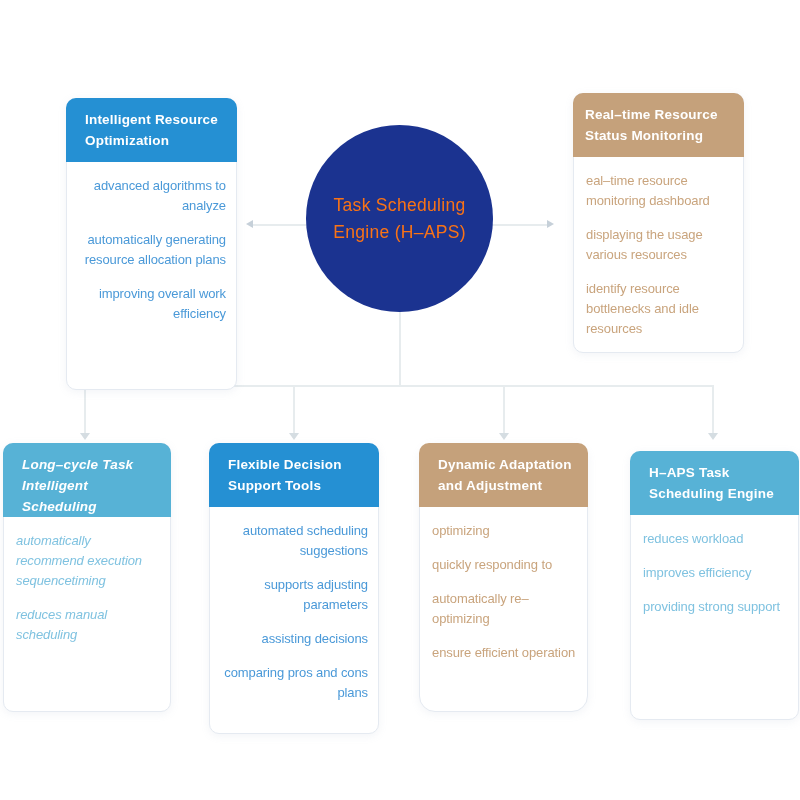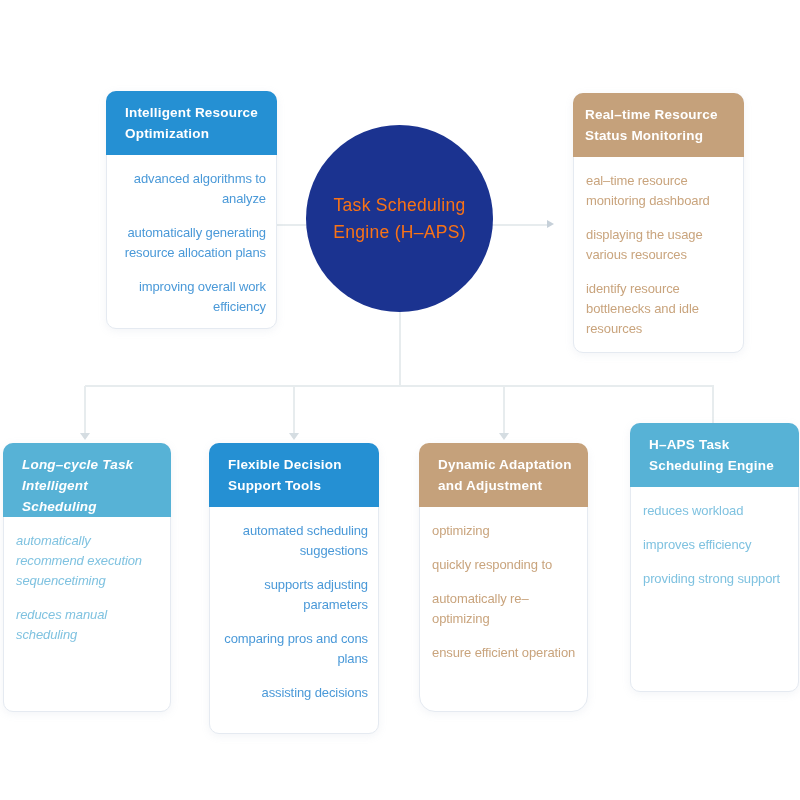--- a/index.html
+++ b/index.html
@@ -37,26 +37,26 @@
   .card.blue .card-header{background:var(--blue-header);}
   .card.lightblue .card-header{background:var(--light-blue-header);}
   .card.tan .card-header{background:var(--tan-header);}
   .card-body{padding:14px 10px 0 12px;font-size:13px;line-height:20px;letter-spacing:-0.1px;}
   .card-body p{margin:0 0 14px 0;}
   .card.blue .card-body{color:var(--blue-text);text-align:right;}
   .card.lightblue .card-body{color:var(--light-blue-text);}
   .card.tan .card-body{color:var(--tan-text);}
 
   
-  .card-tl{left:66px;top:91px;width:171px;height:238px;margin-left:40px;}
+  .card-tl{left:66px;top:98px;width:171px;height:292px;}
   .card-tr{left:573px;top:93px;width:171px;height:260px;}
   .card-b1{left:3px;top:443px;width:168px;height:269px;font-style:italic;}
   .card-b2{left:209px;top:443px;width:170px;height:291px;}
   .card-b3{left:419px;top:443px;width:169px;height:269px;border-radius:16px;}
-  .card-b4{left:630px;top:423px;width:169px;height:269px;}
+  .card-b4{left:630px;top:451px;width:169px;height:269px;}
 
   
   .hub{
     position:absolute;left:306px;top:125px;width:187px;height:187px;
     border-radius:50%;background:var(--navy-circle);
     display:flex;flex-direction:column;align-items:center;justify-content:center;
     color:#f97316;font-size:17.5px;line-height:27px;letter-spacing:0.3px;
   }
 
   
@@ -133,22 +133,22 @@
       <p>automatically recommend execution sequencetiming</p>
       <p>reduces manual scheduling</p>
     </div>
   </div>
 
   <div class="card blue card-b2">
     <div class="card-header">Flexible Decision Support Tools</div>
     <div class="card-body">
       <p>automated scheduling suggestions</p>
       <p>supports adjusting parameters</p>
+      <p>assisting decisions</p>
       <p>comparing pros and cons plans</p>
-      <p>assisting decisions</p>
     </div>
   </div>
 
   <div class="card tan card-b3">
     <div class="card-header">Dynamic Adaptation and Adjustment</div>
     <div class="card-body">
       <p>optimizing</p>
       <p>quickly responding to</p>
       <p>automatically re–optimizing</p>
       <p>ensure efficient operation</p>

